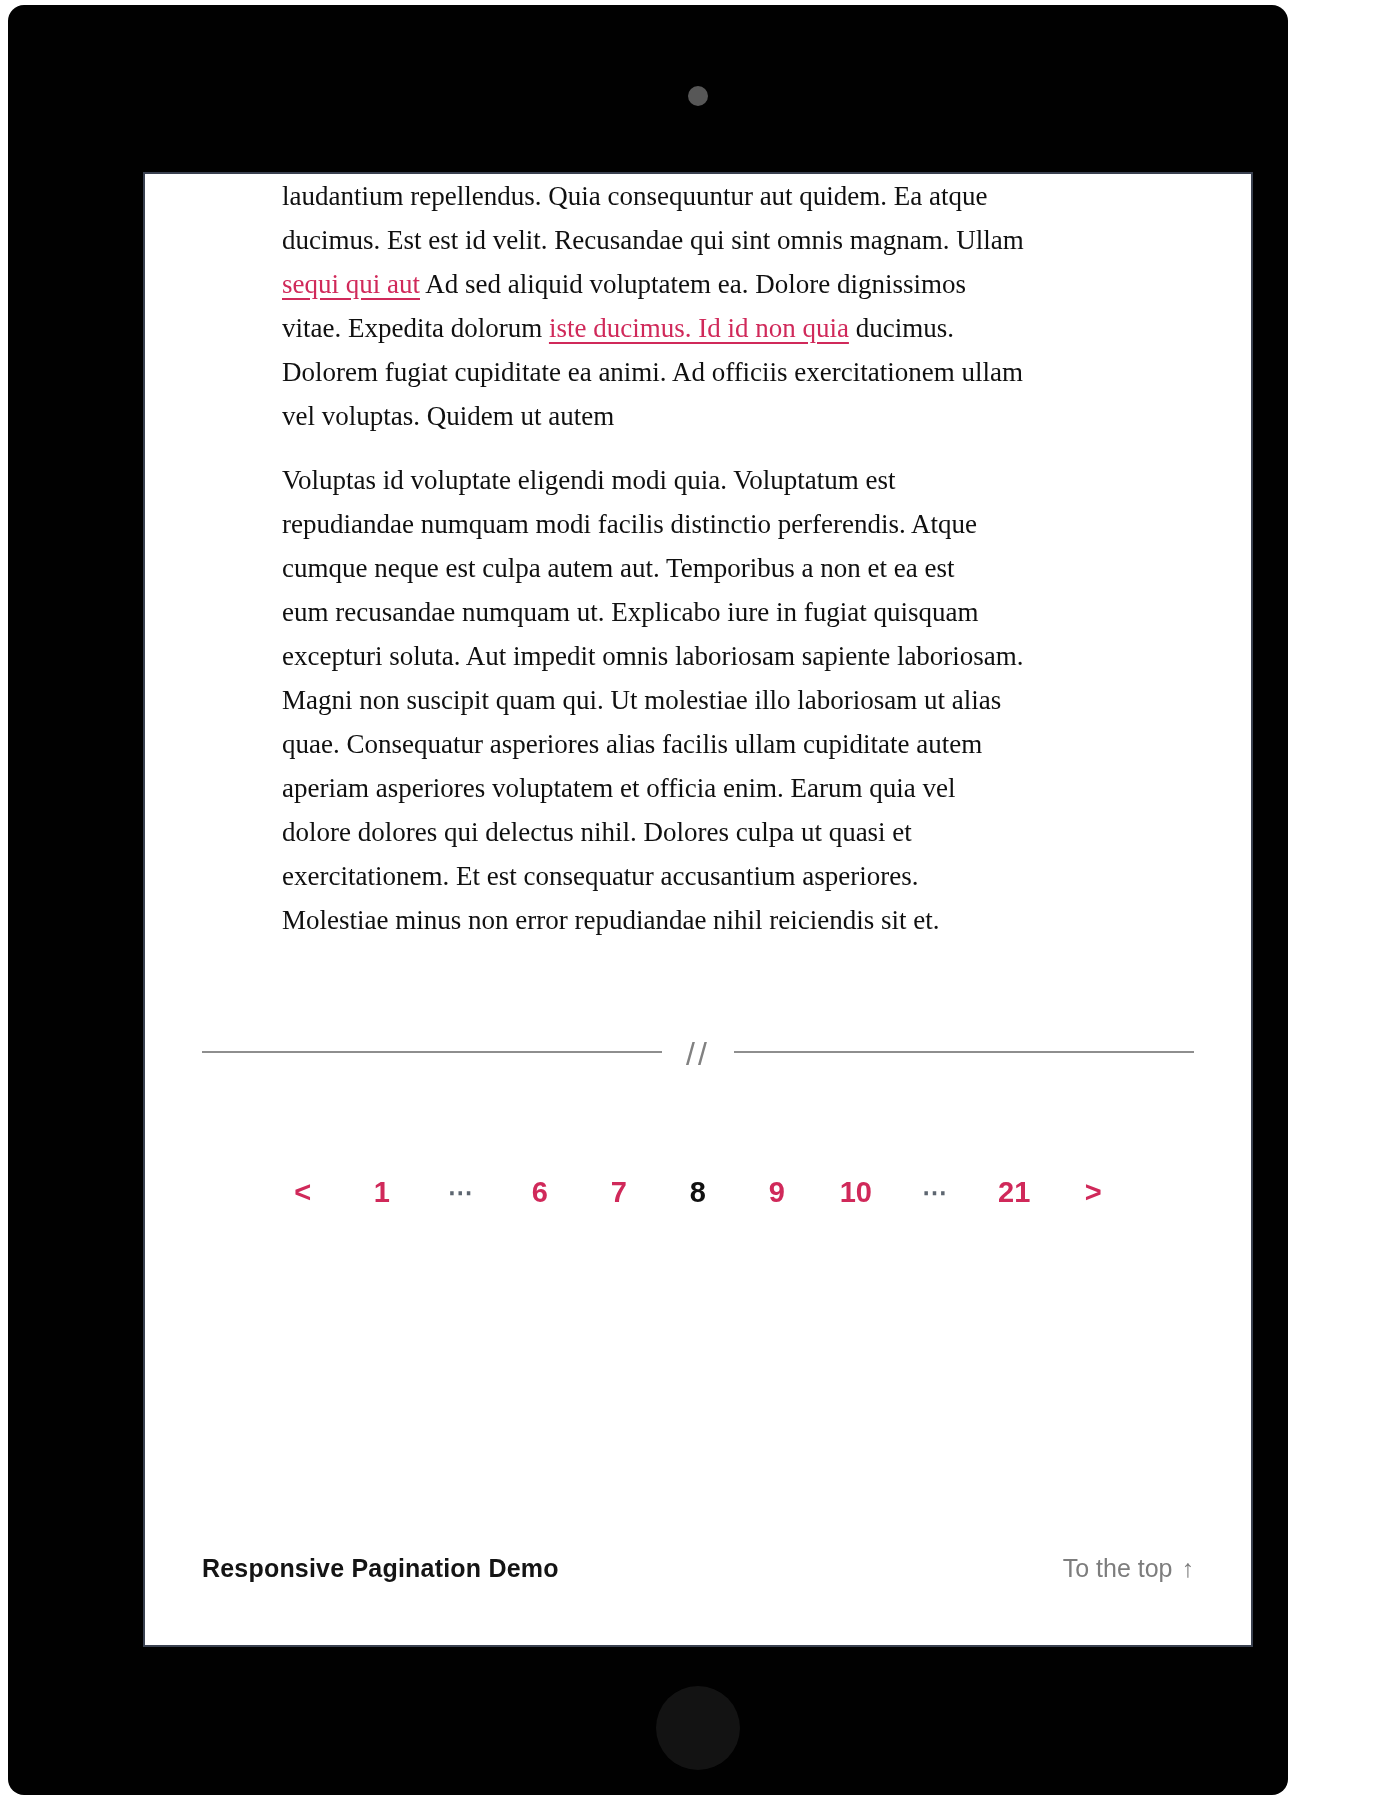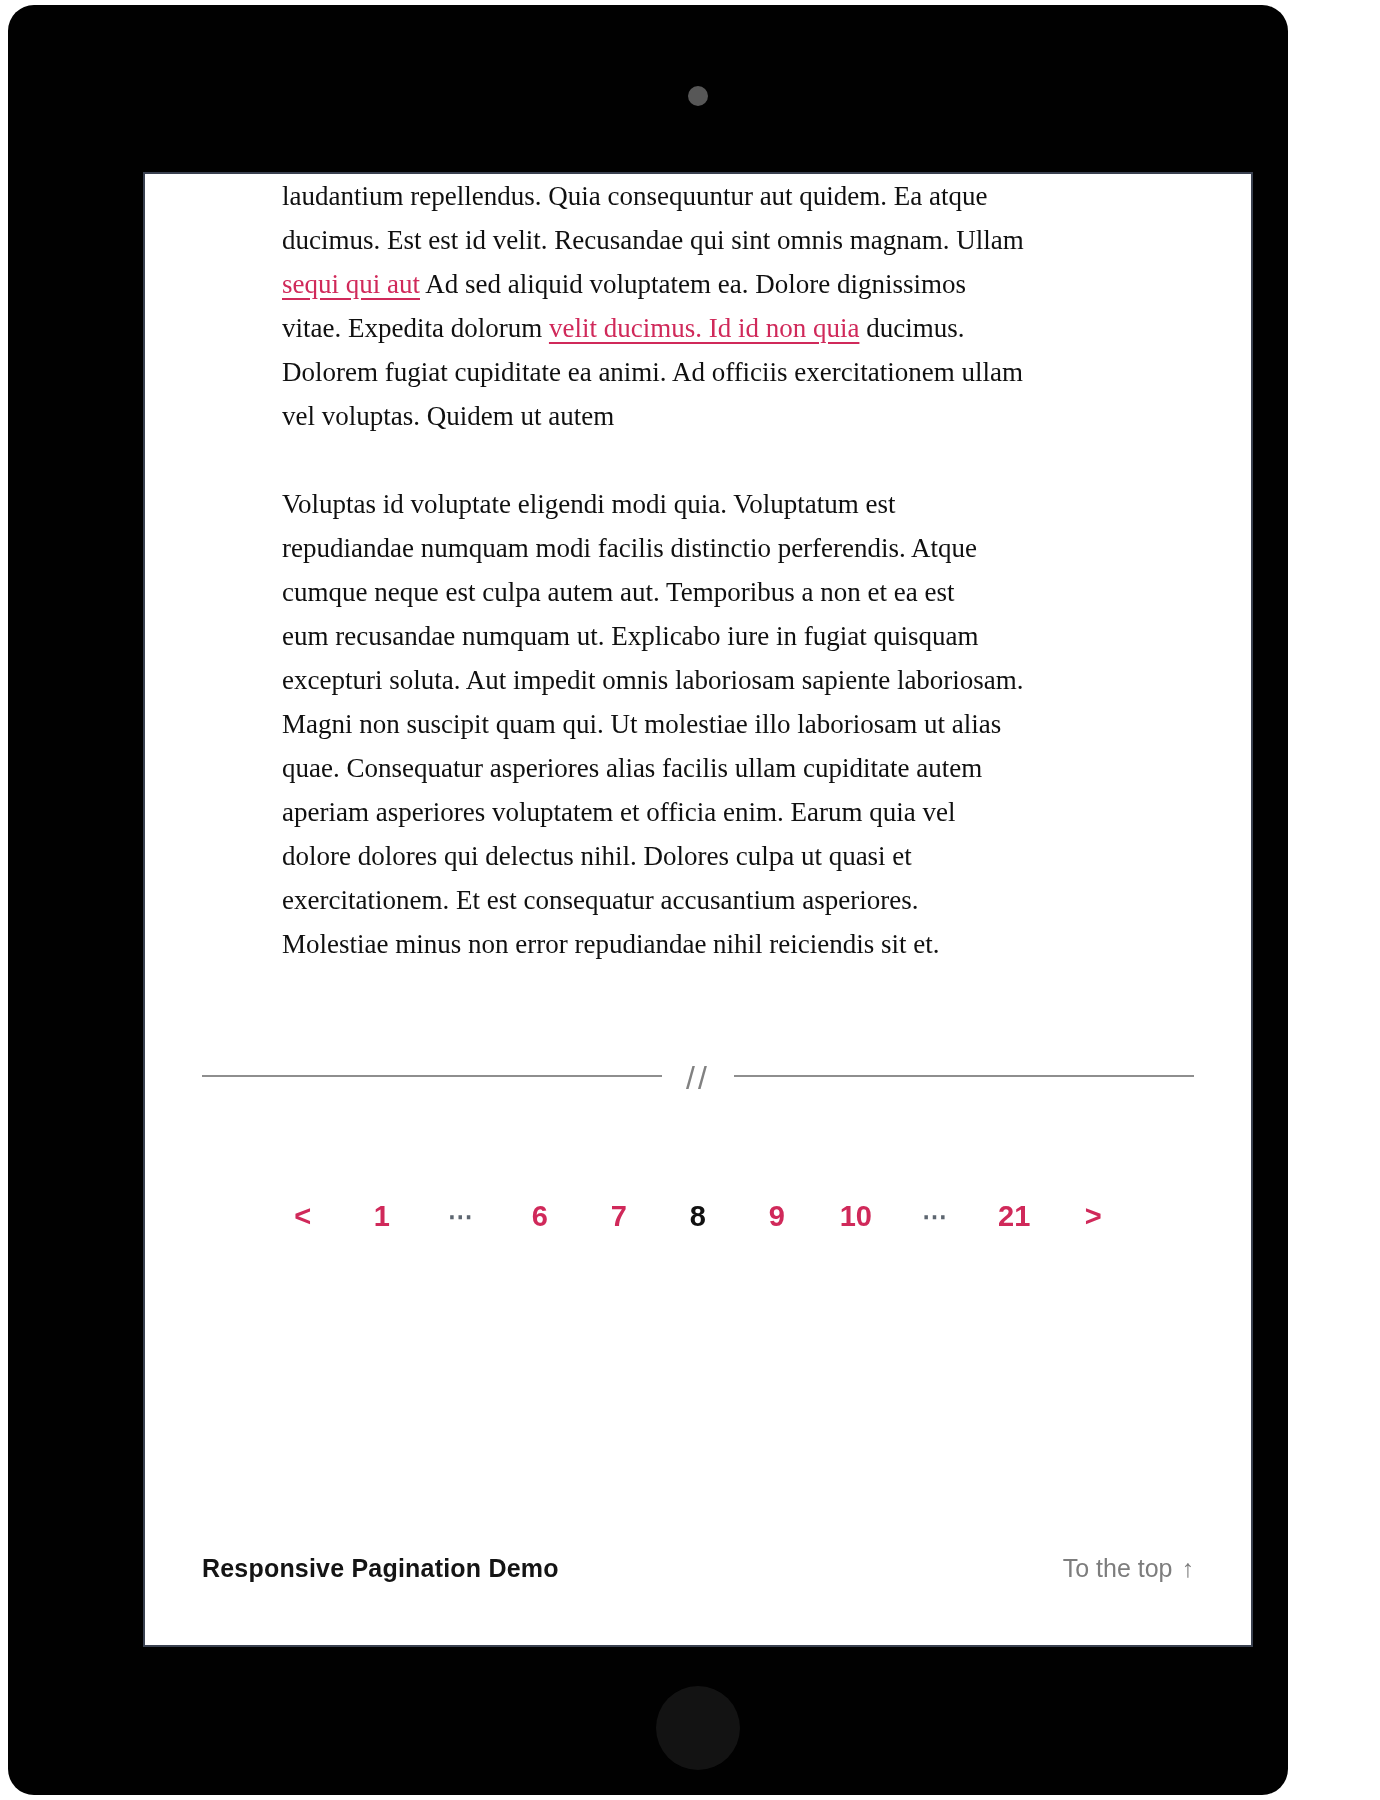--- a/index.html
+++ b/index.html
@@ -9,21 +9,21 @@
     --muted:#7d7d7d;
     --rule:#8e8e8e;
   }
   html,body{margin:0;padding:0;overflow:hidden;}
   body{
     width:1380px;height:1800px;position:relative;background:#ffffff;
     font-family:"Liberation Sans", sans-serif;
   }
   .tablet{
     position:absolute;left:8px;top:5px;width:1280px;height:1790px;
-    background:#010101;border-radius:26px;
+    background:#010101;border-radius:16px;
   }
   .camera{
     position:absolute;left:680px;top:81px;width:20px;height:20px;
     border-radius:50%;background:#575757;
   }
   .home{
     position:absolute;left:648px;top:1681px;width:84px;height:84px;
     border-radius:50%;background:#131313;border:none;padding:0;cursor:pointer;
   }
   .screen{
@@ -31,21 +31,21 @@
     background:#ffffff;border:2px solid #3a4150;box-sizing:border-box;
     display:flex;flex-direction:column;
     padding:0 57px 62px 57px;
   }
   .article{
     padding:0 80px;
     font-family:"Liberation Serif", serif;
     font-size:27px;line-height:44px;color:var(--ink);
   }
   .para{margin:0;}
-  .para + .para{margin-top:44px;}
+  .para + .para{margin-top:20px;}
   .line{white-space:nowrap;}
   .text-link{
     color:var(--accent);
     text-decoration:underline;
     text-decoration-thickness:2px;
     text-underline-offset:5px;
   }
   .divider{
     margin-top:88px;height:44px;
     display:flex;align-items:center;gap:24px;
@@ -84,21 +84,21 @@
   <div class="camera"></div>
   <button class="home" aria-label="home"></button>
 
   <div class="screen">
 
     <div class="article">
         <div class="para">
           <div class="line"><span>laudantium repellendus. Quia consequuntur aut quidem. Ea atque</span></div>
           <div class="line"><span>ducimus. Est est id velit. Recusandae qui sint omnis magnam. Ullam</span></div>
           <div class="line"><a class="text-link" href="#">sequi qui aut</a><span> Ad sed aliquid voluptatem ea. Dolore dignissimos</span></div>
-          <div class="line"><span>vitae. Expedita dolorum </span><a class="text-link" href="#">velit ducimus. Id id non quia</a><span> ducimus.</span></div>
+          <div class="line"><span>vitae. Expedita dolorum </span><a class="text-link" href="#">iste ducimus. Id id non quia</a><span> ducimus.</span></div>
           <div class="line"><span>Dolorem fugiat cupiditate ea animi. Ad officiis exercitationem ullam</span></div>
           <div class="line"><span>vel voluptas. Quidem ut autem</span></div>
         </div>
         <div class="para">
           <div class="line"><span>Voluptas id voluptate eligendi modi quia. Voluptatum est</span></div>
           <div class="line"><span>repudiandae numquam modi facilis distinctio perferendis. Atque</span></div>
           <div class="line"><span>cumque neque est culpa autem aut. Temporibus a non et ea est</span></div>
           <div class="line"><span>eum recusandae numquam ut. Explicabo iure in fugiat quisquam</span></div>
           <div class="line"><span>excepturi soluta. Aut impedit omnis laboriosam sapiente laboriosam.</span></div>
           <div class="line"><span>Magni non suscipit quam qui. Ut molestiae illo laboriosam ut alias</span></div>

